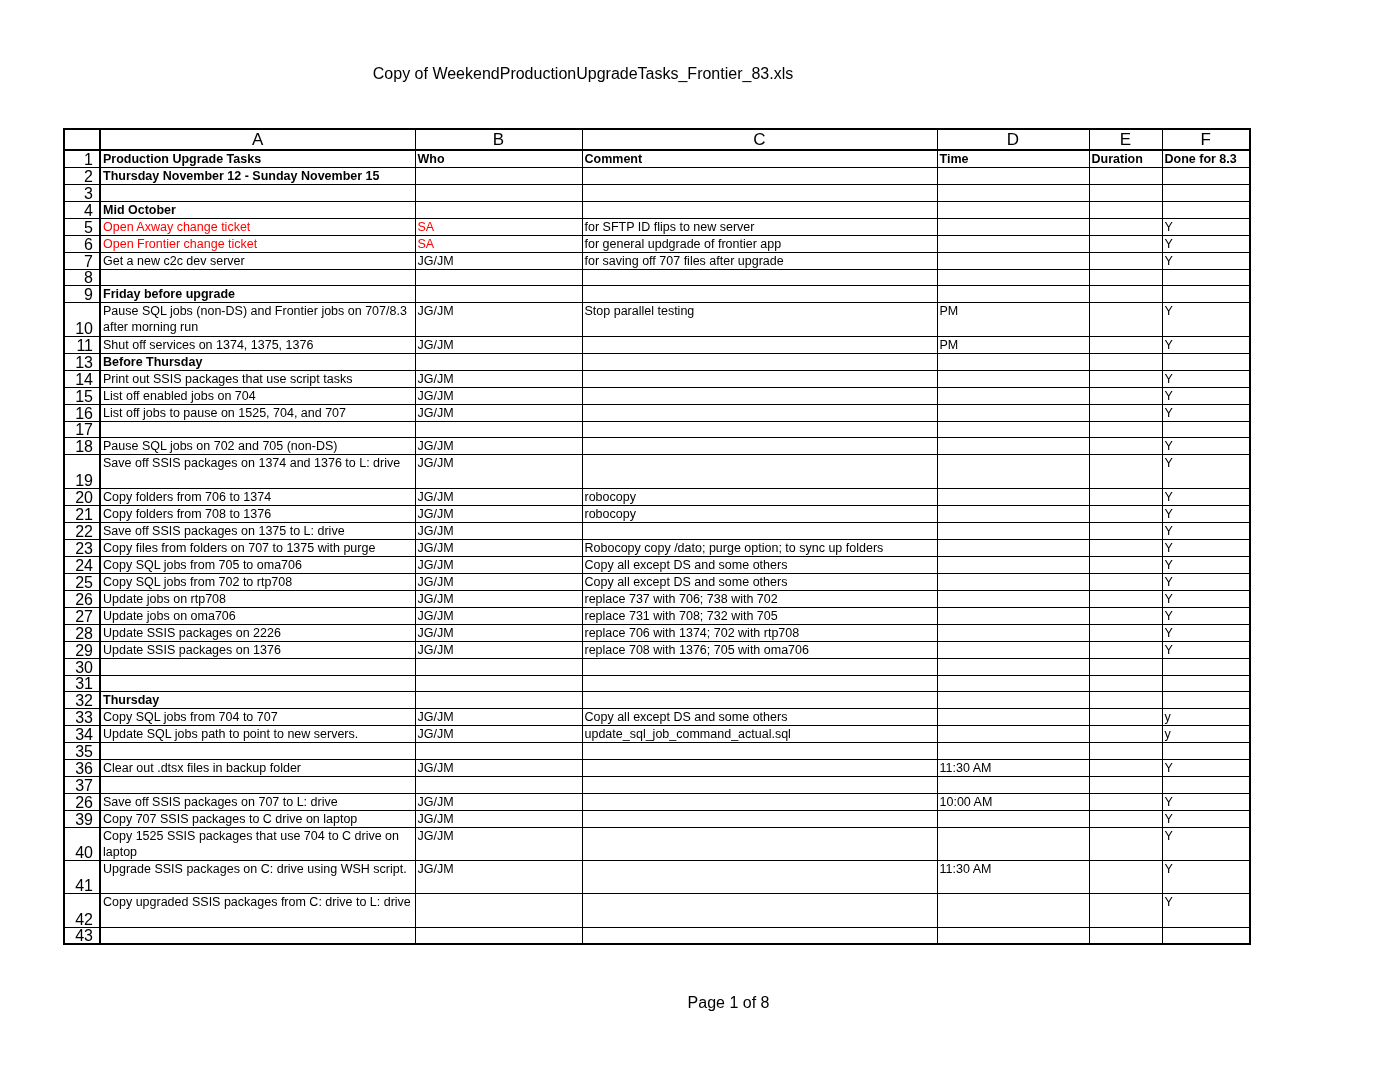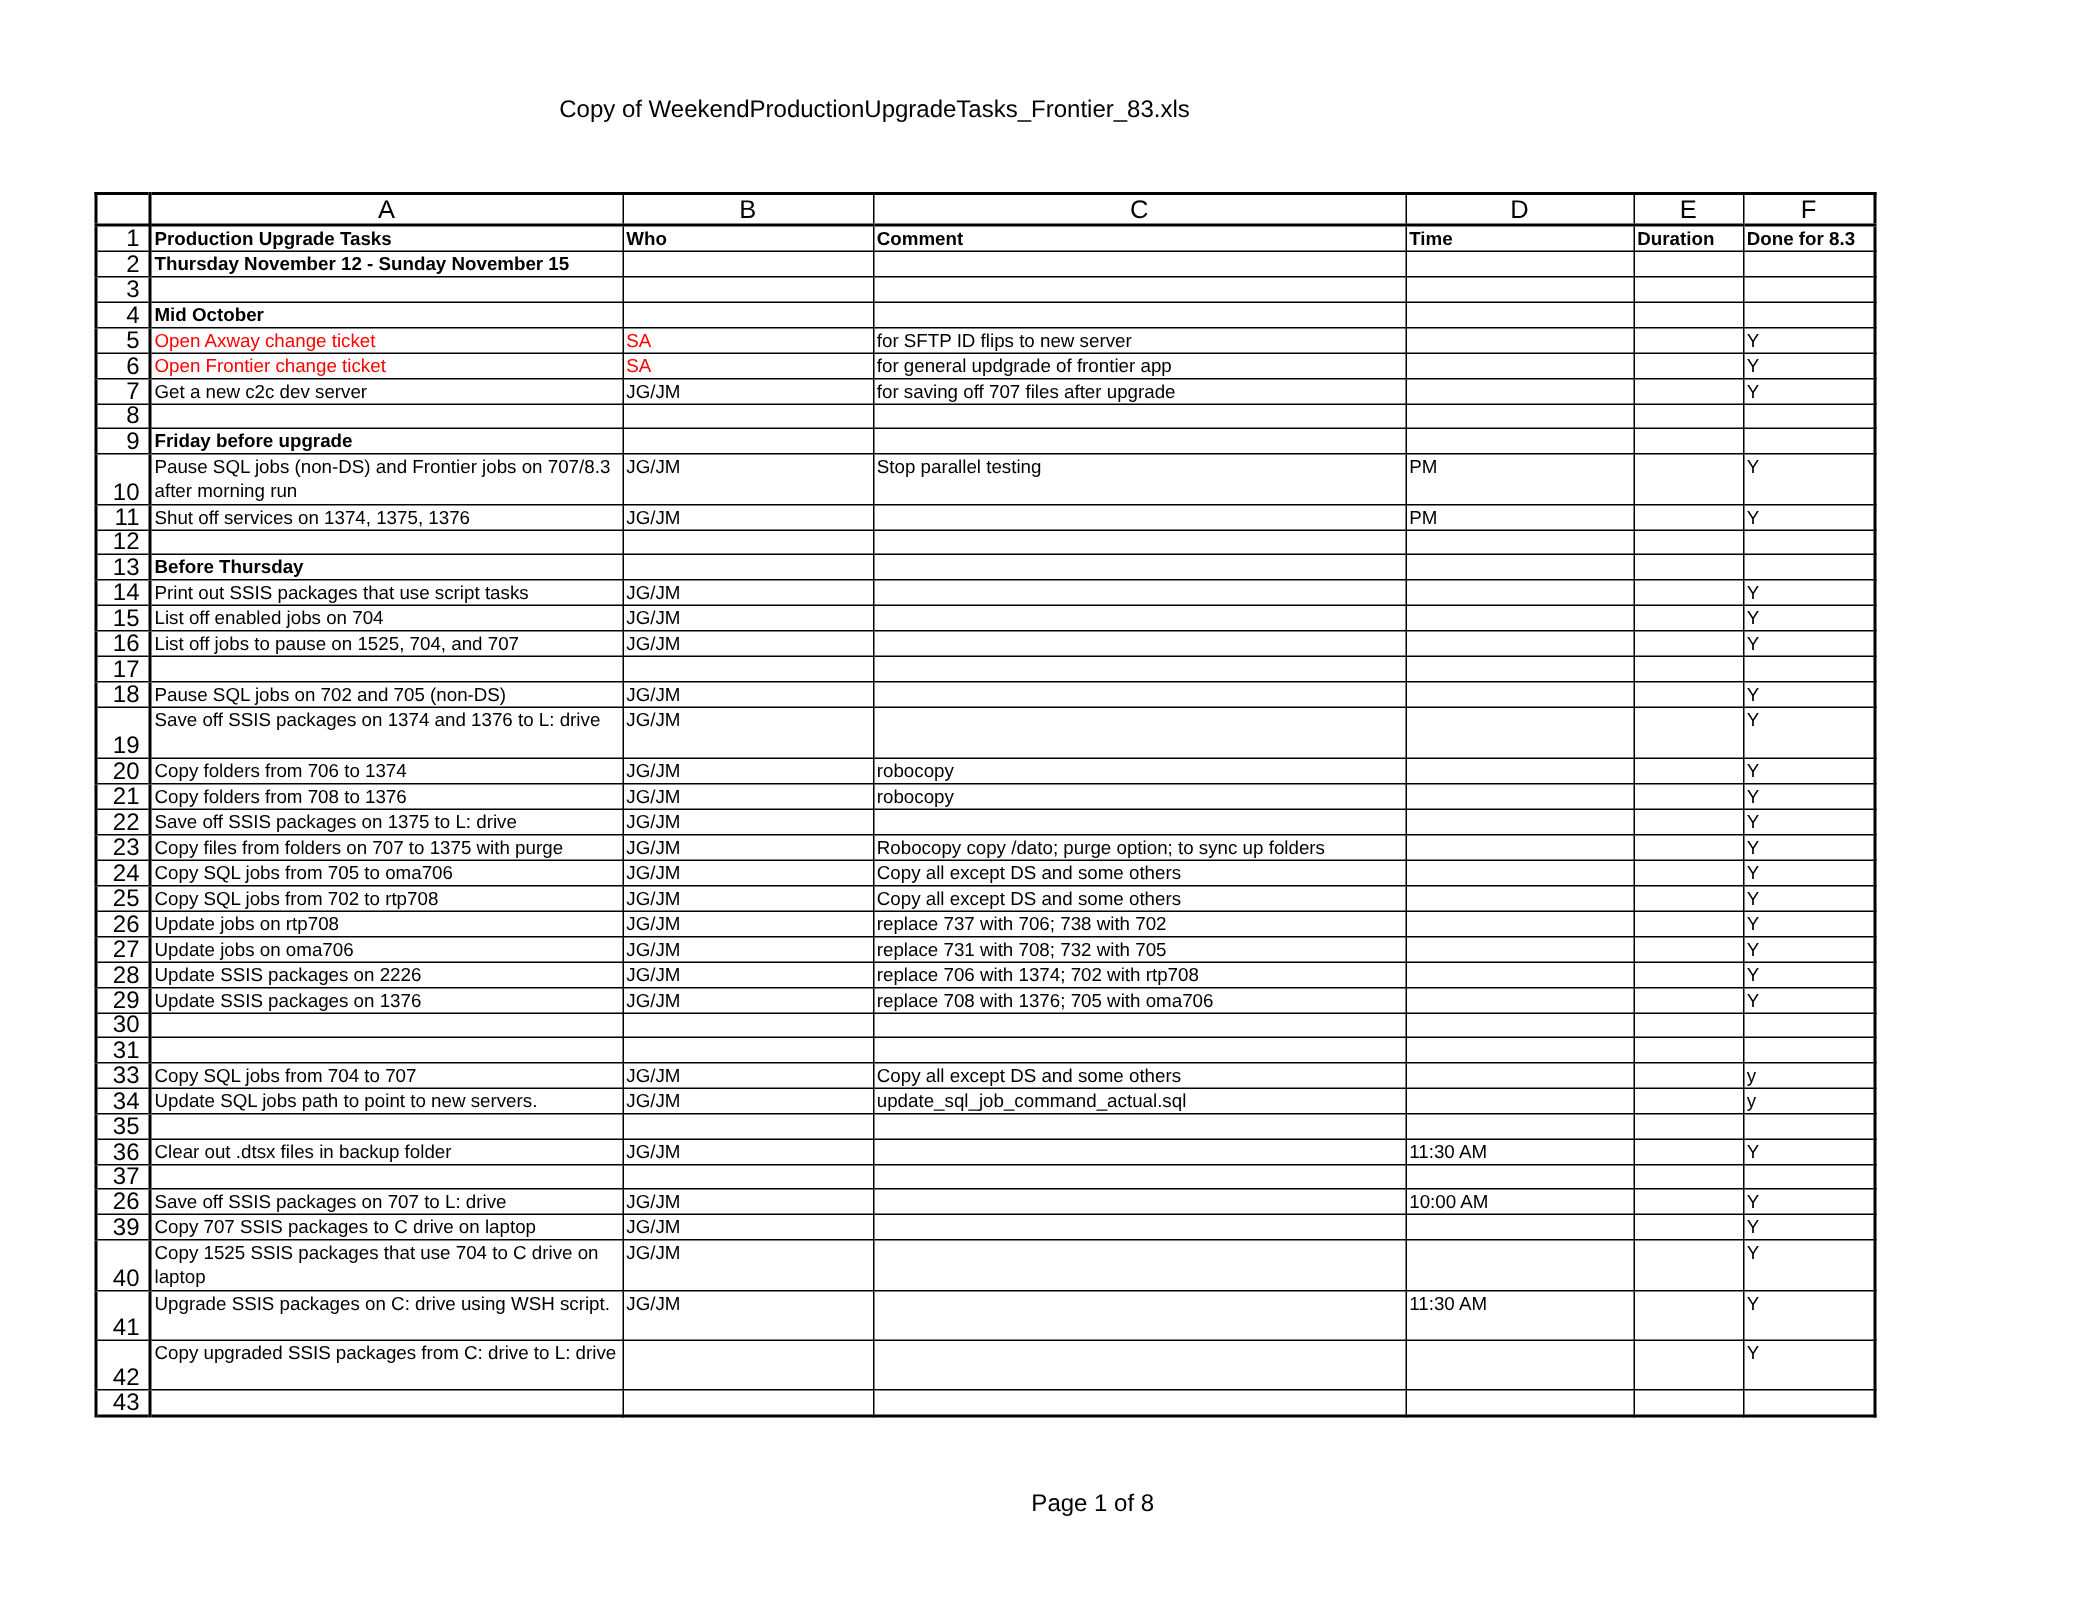--- a/index.html
+++ b/index.html
@@ -151,29 +151,20 @@
       <tr>
         <td class="rn">11</td>
         <td>Shut off services on 1374, 1375, 1376</td>
         <td>JG/JM</td>
         <td></td>
         <td>PM</td>
         <td></td>
         <td>Y</td>
       </tr>
       <tr>
-        <td class="rn">12</td>
-        <td></td>
-        <td></td>
-        <td></td>
-        <td></td>
-        <td></td>
-        <td></td>
-      </tr>
-      <tr>
         <td class="rn">13</td>
         <td class="bold">Before Thursday</td>
         <td class="bold"></td>
         <td class="bold"></td>
         <td class="bold"></td>
         <td class="bold"></td>
         <td class="bold"></td>
       </tr>
       <tr>
         <td class="rn">14</td>
@@ -329,20 +320,29 @@
         <td></td>
       </tr>
       <tr>
         <td class="rn">31</td>
         <td></td>
         <td></td>
         <td></td>
         <td></td>
         <td></td>
         <td></td>
+      </tr>
+      <tr>
+        <td class="rn">32</td>
+        <td class="bold">Thursday</td>
+        <td class="bold"></td>
+        <td class="bold"></td>
+        <td class="bold"></td>
+        <td class="bold"></td>
+        <td class="bold"></td>
       </tr>
       <tr>
         <td class="rn">33</td>
         <td>Copy SQL jobs from 704 to 707</td>
         <td>JG/JM</td>
         <td>Copy all except DS and some others</td>
         <td></td>
         <td></td>
         <td>y</td>
       </tr>

